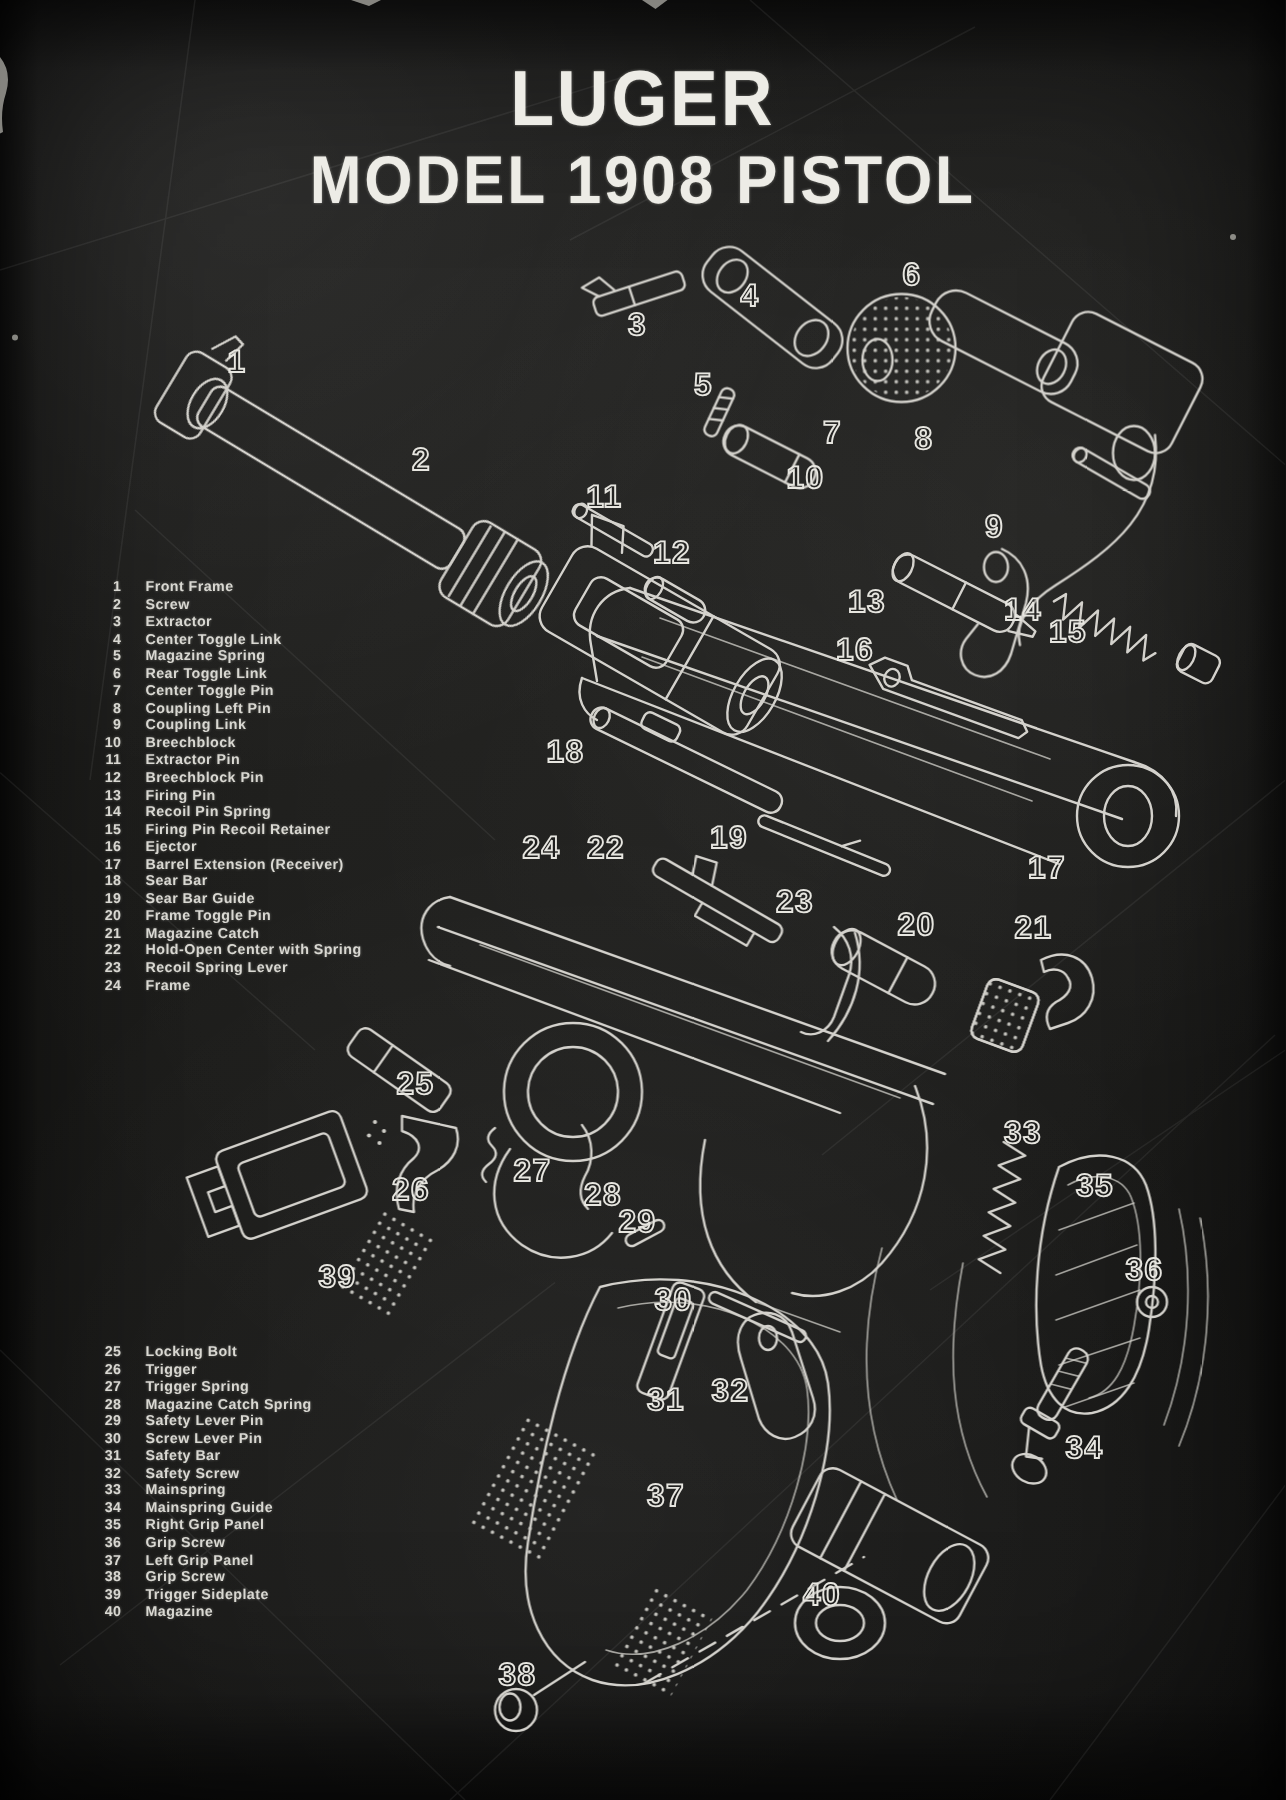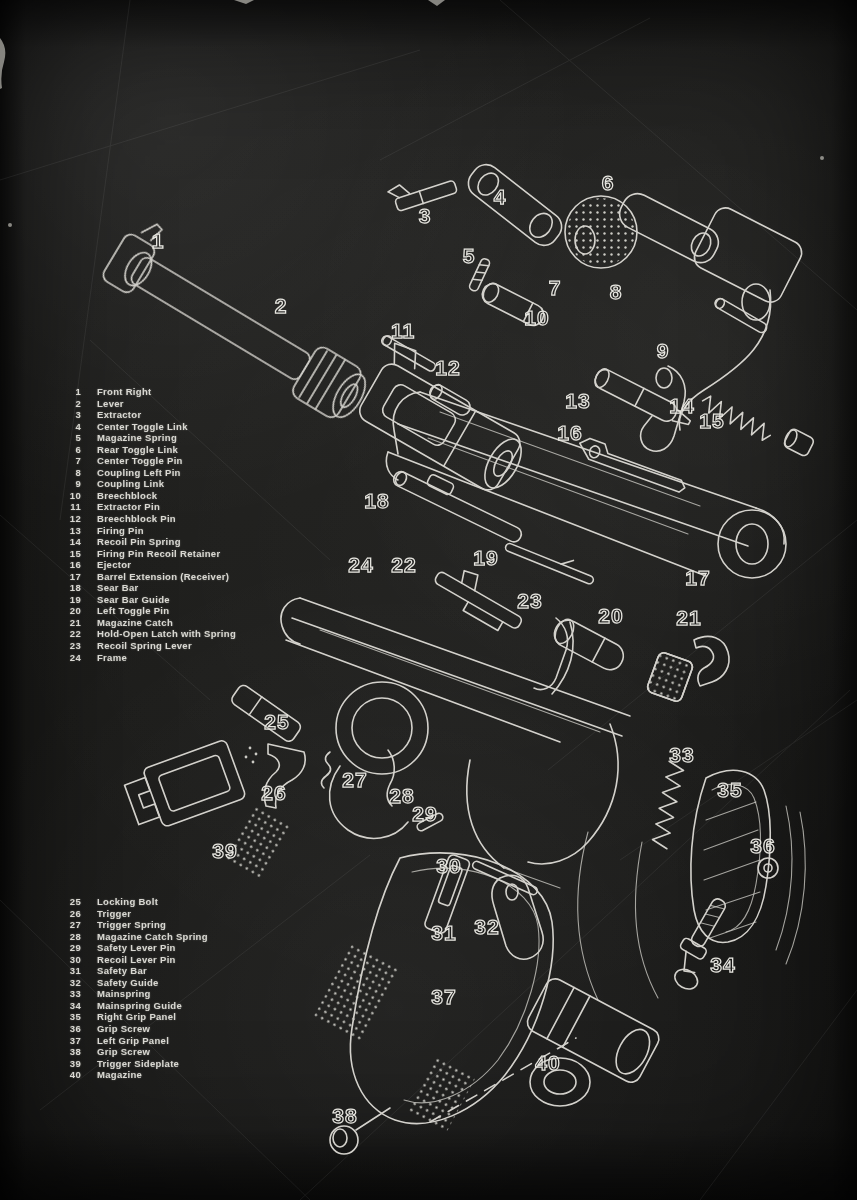--- a/index.html
+++ b/index.html
@@ -49,29 +49,33 @@
     font-family:"Liberation Sans",sans-serif;font-weight:700;font-size:21px;
     fill:rgba(15,15,15,.15);stroke:#e7e6e0;stroke-width:1.25;
     text-anchor:middle;letter-spacing:1px;
   }
 </style>
 </head>
 <body>
 
 <div class="poster">
 
+  <div class="title-block">
+    <h1 class="title-line l1">LUGER</h1>
+    <h1 class="title-line l2">MODEL 1908 PISTOL</h1>
+  </div>
 
   <div class="parts-list upper">
       <div class="part-row">
         <span class="part-num">1</span>
-        <span class="part-label">Front Right</span>
+        <span class="part-label">Front Frame</span>
       </div>
       <div class="part-row">
         <span class="part-num">2</span>
-        <span class="part-label">Lever</span>
+        <span class="part-label">Screw</span>
       </div>
       <div class="part-row">
         <span class="part-num">3</span>
         <span class="part-label">Extractor</span>
       </div>
       <div class="part-row">
         <span class="part-num">4</span>
         <span class="part-label">Center Toggle Link</span>
       </div>
       <div class="part-row">
@@ -129,29 +133,29 @@
       <div class="part-row">
         <span class="part-num">18</span>
         <span class="part-label">Sear Bar</span>
       </div>
       <div class="part-row">
         <span class="part-num">19</span>
         <span class="part-label">Sear Bar Guide</span>
       </div>
       <div class="part-row">
         <span class="part-num">20</span>
-        <span class="part-label">Left Toggle Pin</span>
+        <span class="part-label">Frame Toggle Pin</span>
       </div>
       <div class="part-row">
         <span class="part-num">21</span>
         <span class="part-label">Magazine Catch</span>
       </div>
       <div class="part-row">
         <span class="part-num">22</span>
-        <span class="part-label">Hold-Open Latch with Spring</span>
+        <span class="part-label">Hold-Open Center with Spring</span>
       </div>
       <div class="part-row">
         <span class="part-num">23</span>
         <span class="part-label">Recoil Spring Lever</span>
       </div>
       <div class="part-row">
         <span class="part-num">24</span>
         <span class="part-label">Frame</span>
       </div>
     </div>
@@ -171,29 +175,29 @@
       <div class="part-row">
         <span class="part-num">28</span>
         <span class="part-label">Magazine Catch Spring</span>
       </div>
       <div class="part-row">
         <span class="part-num">29</span>
         <span class="part-label">Safety Lever Pin</span>
       </div>
       <div class="part-row">
         <span class="part-num">30</span>
-        <span class="part-label">Recoil Lever Pin</span>
+        <span class="part-label">Screw Lever Pin</span>
       </div>
       <div class="part-row">
         <span class="part-num">31</span>
         <span class="part-label">Safety Bar</span>
       </div>
       <div class="part-row">
         <span class="part-num">32</span>
-        <span class="part-label">Safety Guide</span>
+        <span class="part-label">Safety Screw</span>
       </div>
       <div class="part-row">
         <span class="part-num">33</span>
         <span class="part-label">Mainspring</span>
       </div>
       <div class="part-row">
         <span class="part-num">34</span>
         <span class="part-label">Mainspring Guide</span>
       </div>
       <div class="part-row">

